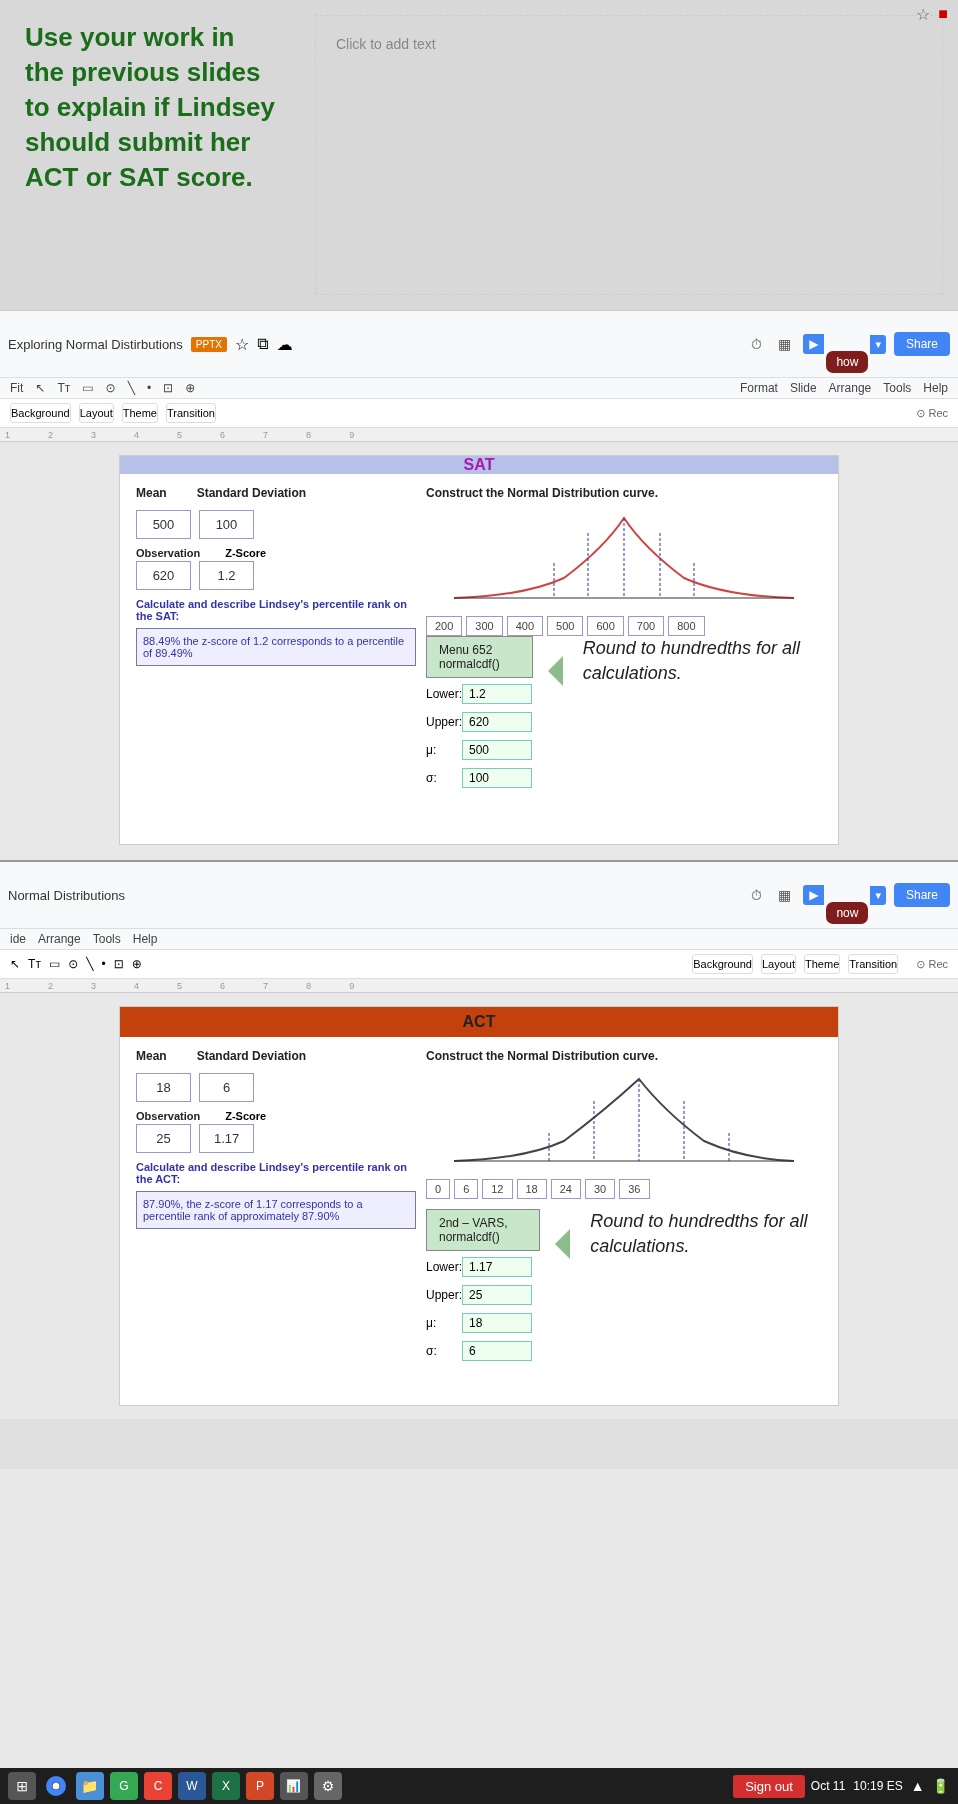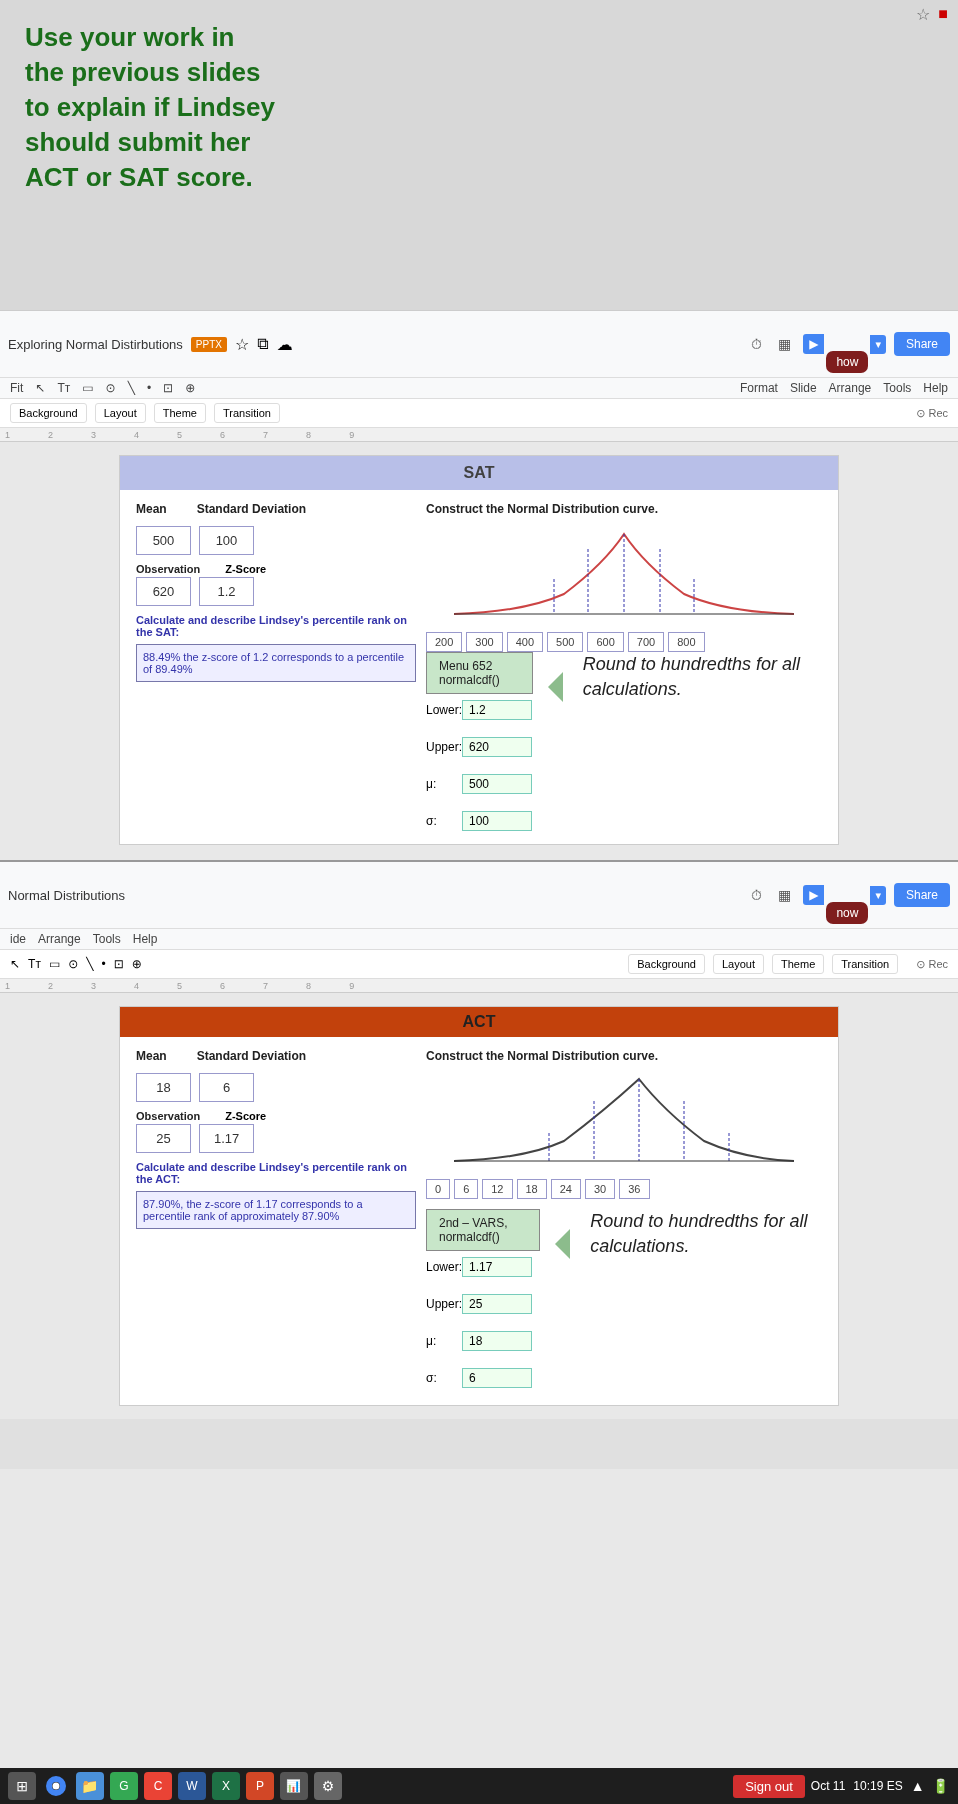--- a/index.html
+++ b/index.html
@@ -76,21 +76,21 @@
     .slides-toolbar {
       display: flex;
       align-items: center;
       padding: 4px 10px;
       gap: 8px;
       font-size: 12px;
       background: #fff;
       border-bottom: 1px solid #ddd;
     }
     .toolbar-btn {
-      padding: 3px 8px;
+      padding: 3px 0;
       background: #fff;
       border: 1px solid #ddd;
       border-radius: 3px;
       font-size: 11px;
       cursor: pointer;
     }
     .share-btn {
       background: #4285f4;
       color: white;
       border: none;
@@ -104,24 +104,24 @@
       background: white;
       width: 720px;
       margin: 8px auto;
       border: 1px solid #ccc;
       padding: 0;
       min-height: 390px;
     }
     .sat-header {
       background: #b8bfe8;
       text-align: center;
-      padding: 8px;
+      padding: 0;
       font-size: 16px;
       font-weight: bold;
-      color: #404040;
+      color: #a21caf;
     }
     .sat-body {
       padding: 12px 16px;
       display: flex;
       gap: 10px;
     }
     .sat-left {
       width: 280px;
     }
     .sat-right {
@@ -183,21 +183,21 @@
       border: 1px solid #888;
       padding: 6px 12px;
       font-size: 12px;
       color: #222;
       display: inline-block;
       margin-bottom: 6px;
     }
     .cdf-fields {
       display: flex;
       flex-direction: column;
-      gap: 17px;
+      gap: 8px;
     }
     .cdf-row {
       display: flex;
       align-items: center;
       gap: 6px;
       font-size: 12px;
     }
     .cdf-field-label {
       width: 30px;
       font-size: 12px;
@@ -345,20 +345,21 @@
       margin-top: 6px;
       font-size: 11px;
       color: #33a;
     }
   </style>
 </head>
 <body>
 
 <div class="top-slide">
   <div class="slide-text-box">Use your work in the previous slides to explain if Lindsey should submit her ACT or SAT score.</div>
+  <div class="slide-click-area">Click to add text</div>
   <div class="top-right-icons">
     <span>☆</span>
     <span style="color:#c00;">■</span>
   </div>
 </div>
 
 <div class="slides-window">
   <div class="slides-topbar">
     <span class="slides-title">Exploring Normal Distirbutions</span>
     <span class="pptx-badge">PPTX</span>

